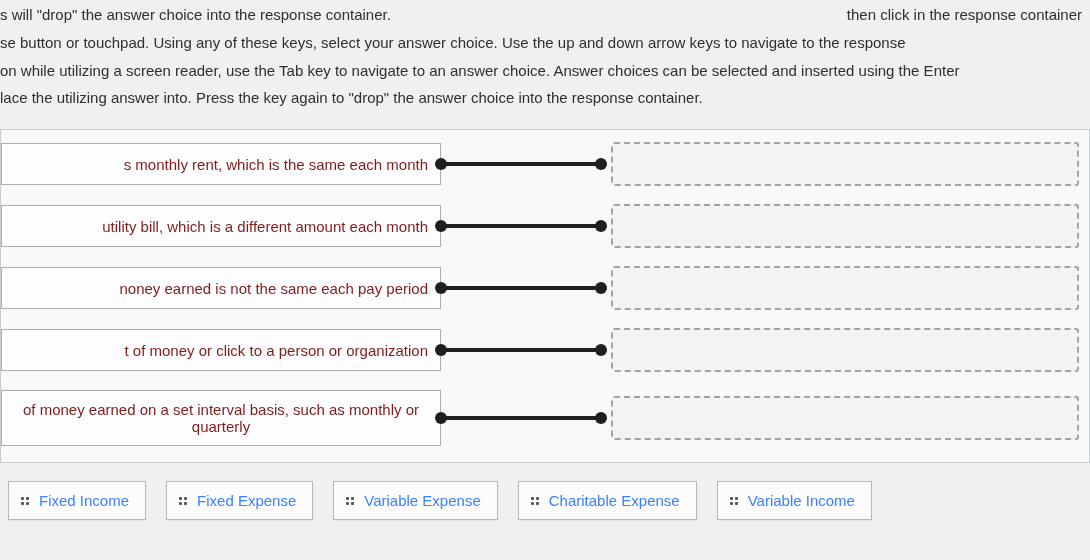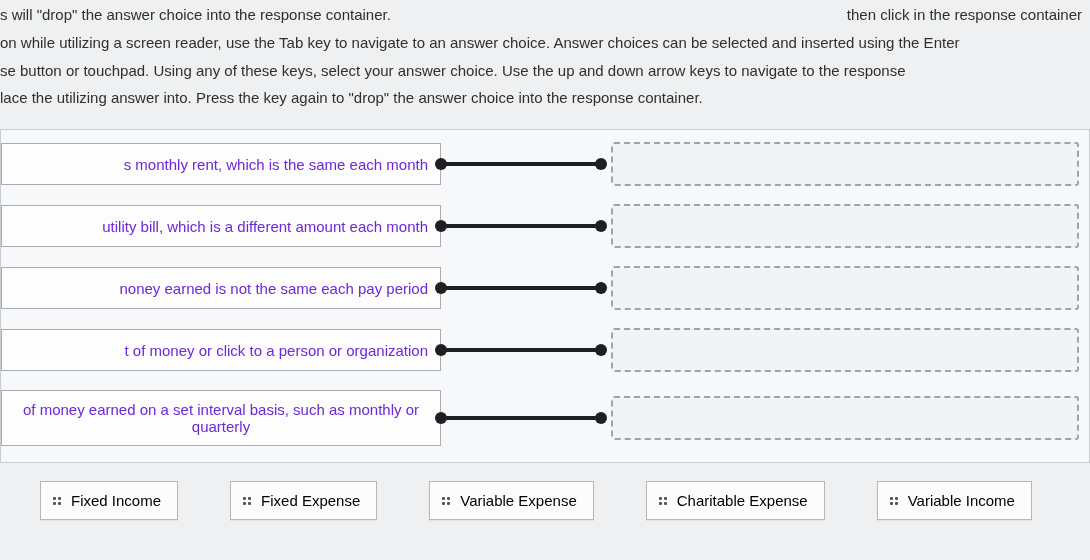--- a/index.html
+++ b/index.html
@@ -29,21 +29,21 @@
     display: flex;
     align-items: center;
     margin-bottom: 18px;
     position: relative;
   }
   .prompt-box {
     flex: 0 0 440px;
     border: 1px solid #a9adb2;
     background: #fdfdfd;
     padding: 10px 12px;
-    color: #6d28d9;
+    color: #7f1d1d;
     min-height: 42px;
     display: flex;
     align-items: center;
     text-align: right;
     justify-content: flex-end;
   }
   .connector {
     flex: 0 0 160px;
     height: 4px;
     background: #1d1f22;
@@ -72,49 +72,48 @@
   .choices-bar {
     display: flex;
     gap: 20px;
     padding: 18px 8px 0 8px;
     flex-wrap: wrap;
   }
   .choice {
     border: 1px solid #b4b8bc;
     background: #fcfcfc;
     padding: 10px 16px 10px 12px;
-    color: #000000;
+    color: #3b82f6;
     display: inline-flex;
     align-items: center;
     gap: 10px;
     cursor: grab;
     box-shadow: 0 1px 1px rgba(0,0,0,0.05);
-    margin-left: 32px;
   }
   .grip {
     display: inline-grid;
     grid-template-columns: repeat(2, 3px);
     grid-template-rows: repeat(2, 3px);
     gap: 2px;
   }
   .grip span {
     width: 3px; height: 3px;
     background: #555; border-radius: 1px;
   }
 </style>
 </head>
 <body>
 
 <div class="instructions">
   <p>
     <span>s will "drop" the answer choice into the response container.</span>
     <span style="float:right">then click in the response container</span>
   </p>
+  <p>se button or touchpad. Using any of these keys, select your answer choice. Use the up and down arrow keys to navigate to the response</p>
   <p>on while utilizing a screen reader, use the Tab key to navigate to an answer choice. Answer choices can be selected and inserted using the Enter</p>
-  <p>se button or touchpad. Using any of these keys, select your answer choice. Use the up and down arrow keys to navigate to the response</p>
   <p>lace the utilizing answer into. Press the key again to "drop" the answer choice into the response container.</p>
 </div>
 
 <div class="matching-area">
 
   <div class="row">
     <div class="prompt-box">
       <span>s monthly rent, which is the same each month</span>
     </div>
     <div class="connector"></div>

